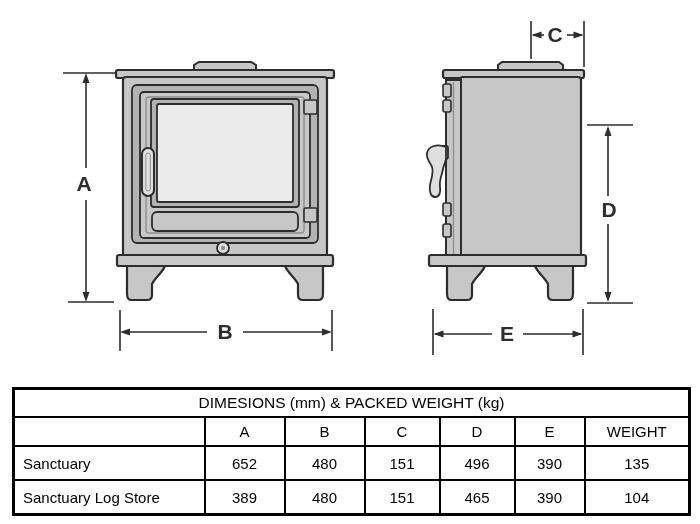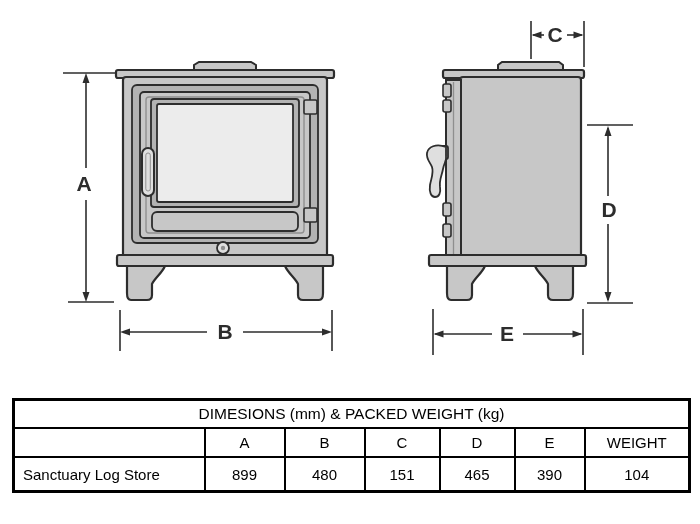--- a/index.html
+++ b/index.html
@@ -29,21 +29,21 @@
     font-family: "Liberation Sans", sans-serif;
     font-size: 21px;
     font-weight: 700;
     text-anchor: middle;
   }
 
   
   .dims-table {
     position: absolute;
     left: 12px;
-    top: 398px;
+    top: 387px;
     width: 676px;
     border-collapse: collapse;
     table-layout: fixed;
     background: #ffffff;
     color: #000000;
     font-size: 15px;
     border: 3px solid var(--c-table_border, #000000);
   }
   .dims-table th, .dims-table td {
     border: 2px solid var(--c-table_border, #000000);
@@ -175,22 +175,31 @@
         <th>A</th>
         <th>B</th>
         <th>C</th>
         <th>D</th>
         <th>E</th>
         <th>WEIGHT</th>
       </tr>
     </thead>
     <tbody>
       <tr class="data-row">
+        <td class="name-cell">Sanctuary</td>
+        <td>652</td>
+        <td>480</td>
+        <td>151</td>
+        <td>496</td>
+        <td>390</td>
+        <td>135</td>
+      </tr>
+      <tr class="data-row">
         <td class="name-cell">Sanctuary Log Store</td>
-        <td>899</td>
+        <td>389</td>
         <td>480</td>
         <td>151</td>
         <td>465</td>
         <td>390</td>
         <td>104</td>
       </tr>
     </tbody>
   </table>
 </div>
 

